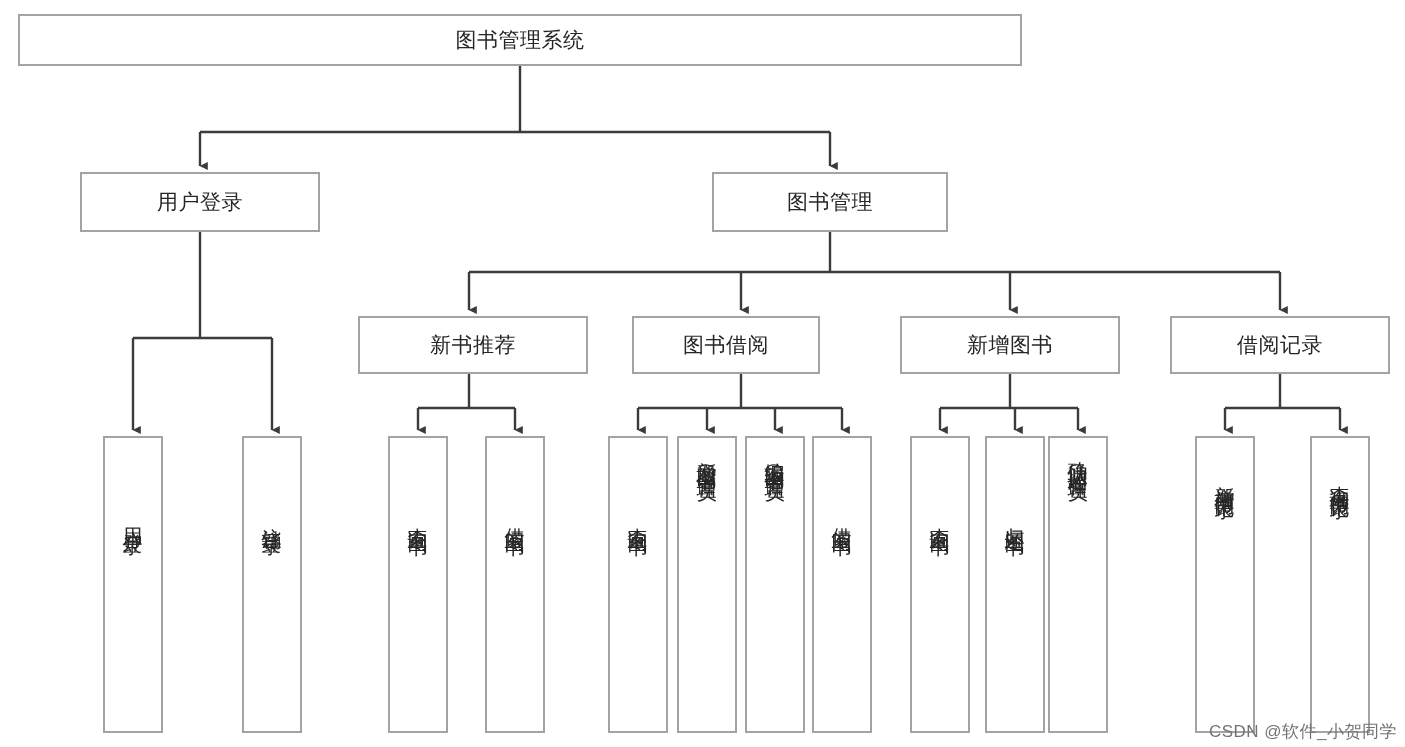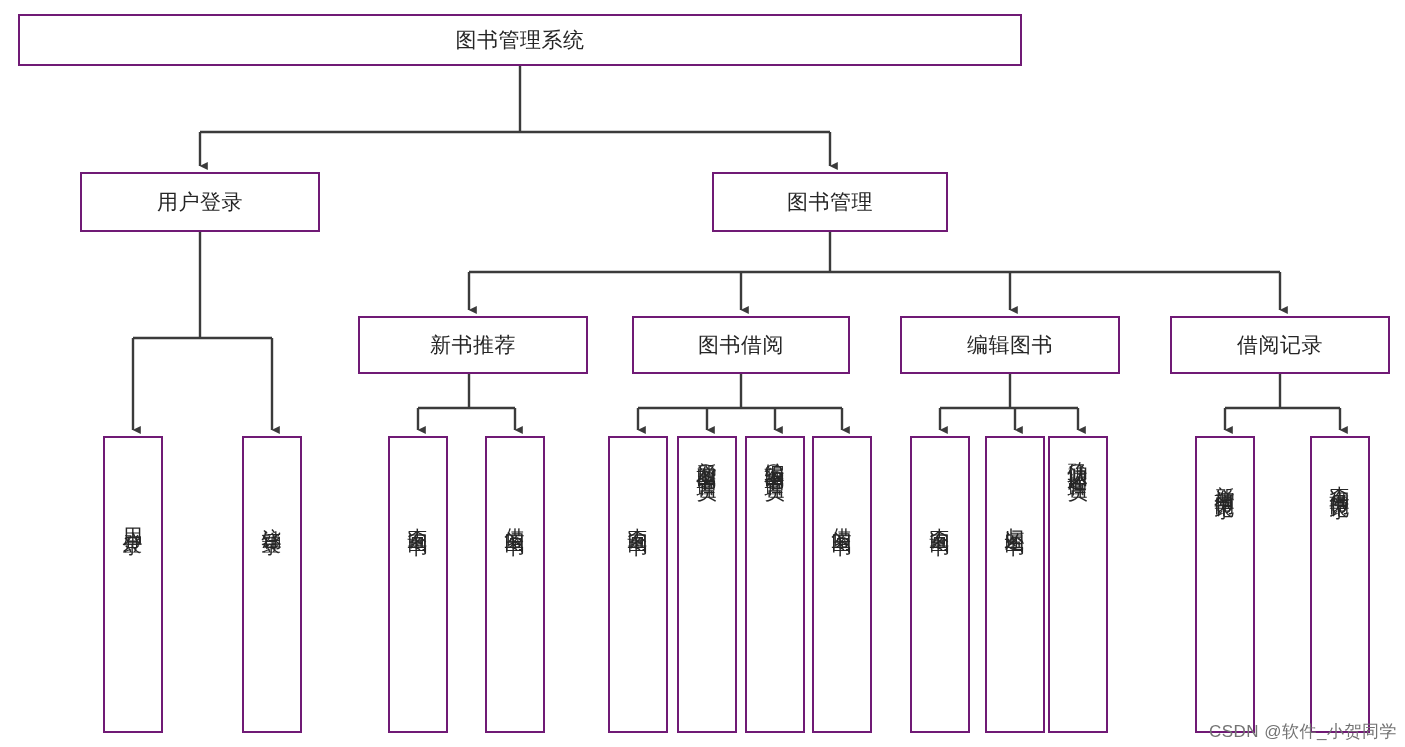--- a/index.html
+++ b/index.html
@@ -20,21 +20,21 @@
   #diagram-svg {
     position: absolute;
     left: 0;
     top: 0;
     width: 1405px;
     height: 747px;
   }
   .node-box {
     position: absolute;
     box-sizing: border-box;
-    border: 2px solid #701a75;
+    border: 2px solid #a3a3a3;
     background: #ffffff;
     display: flex;
     align-items: center;
     justify-content: center;
     color: #1a1a1a;
   }
   .node-label {
     font-size: 21px;
     line-height: 1.15;
     letter-spacing: 0.5px;
@@ -141,25 +141,25 @@
   <div class="node-box" style="left:80px; top:172px; width:240px; height:60px;">
     <span class="node-label">用户登录</span>
   </div>
   <div class="node-box" style="left:712px; top:172px; width:236px; height:60px;">
     <span class="node-label">图书管理</span>
   </div>
 
   <div class="node-box" style="left:358px; top:316px; width:230px; height:58px;">
     <span class="node-label">新书推荐</span>
   </div>
-  <div class="node-box" style="left:632px; top:316px; width:218px; height:58px;">
+  <div class="node-box" style="left:632px; top:316px; width:188px; height:58px;">
     <span class="node-label">图书借阅</span>
   </div>
   <div class="node-box" style="left:900px; top:316px; width:220px; height:58px;">
-    <span class="node-label">编辑图书</span>
+    <span class="node-label">新增图书</span>
   </div>
   <div class="node-box" style="left:1170px; top:316px; width:220px; height:58px;">
     <span class="node-label">借阅记录</span>
   </div>
 
   <div class="node-box vertical" style="left:103px; top:436px; width:60px; height:297px; padding-top:74px;">
     <span class="node-label">用户登录</span>
   </div>
   <div class="node-box vertical" style="left:242px; top:436px; width:60px; height:297px; padding-top:74px;">
     <span class="node-label">注销登录</span>

